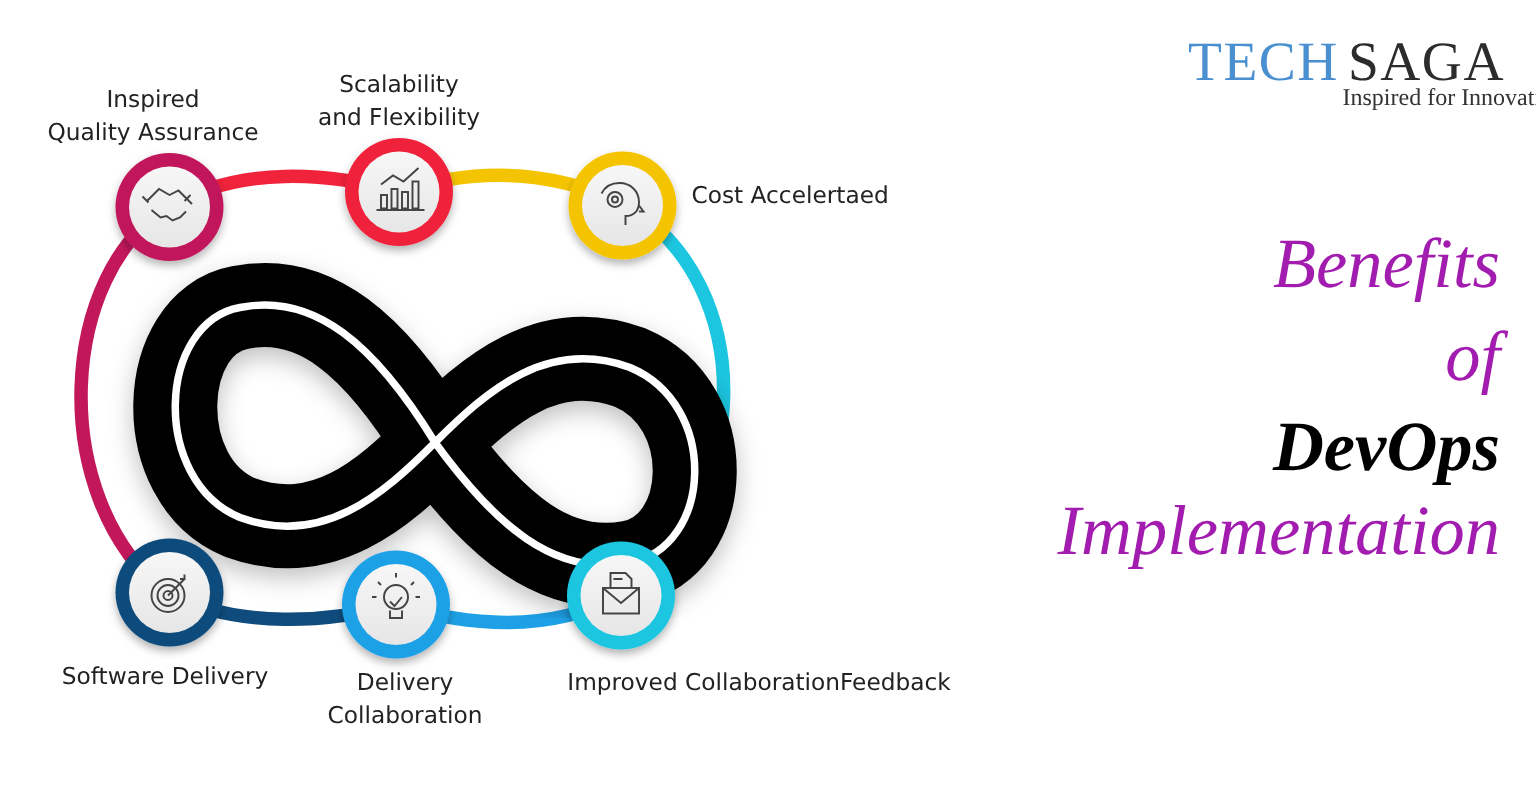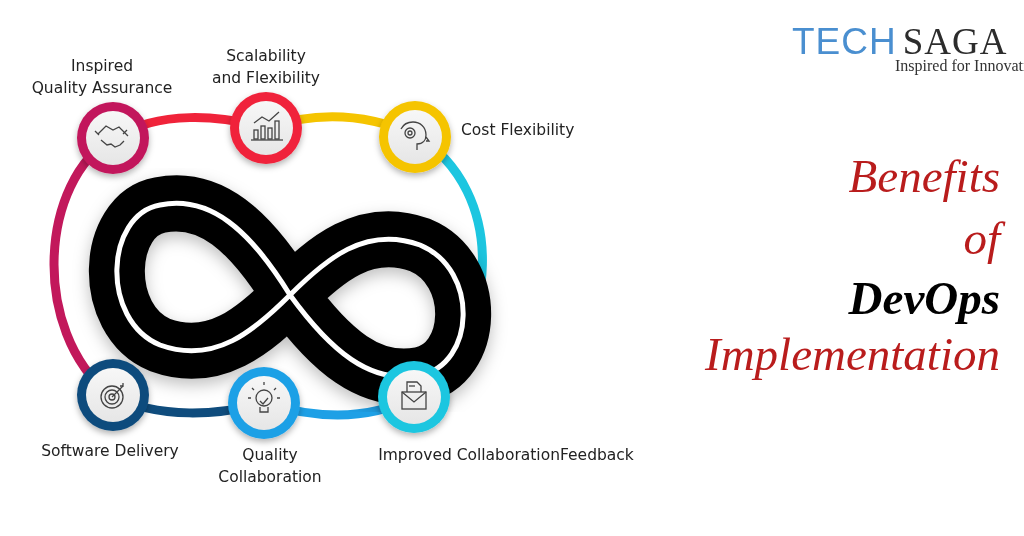--- a/index.html
+++ b/index.html
@@ -1,23 +1,23 @@
 <!DOCTYPE html>
 <html><head>
 <meta charset="utf-8">
 <style>
   html,body{margin:0;padding:0;}
   body{width:1024px;height:536px;background:#ffffff;position:relative;overflow:hidden;font-family:"Liberation Sans",sans-serif;}
   .abs{position:absolute;}
   .label{position:absolute;font-family:"DejaVu Sans","Liberation Sans",sans-serif;font-size:15.5px;color:#222;line-height:22px;text-align:center;white-space:nowrap;}
   .logo{position:absolute;left:792px;top:20px;width:210px;}
-  .logo .tech{font-family:Liberation Sans, sans-serif;font-size:37px;color:#4a8fd0;letter-spacing:1px;}
+  .logo .tech{font-family:Liberation Serif, serif;font-size:37px;color:#4a8fd0;letter-spacing:1px;}
   .logo .saga{font-family:"Liberation Serif",serif;font-size:37px;color:#2c2c2c;letter-spacing:1px;margin-left:6px;margin-top:12px;}
   .logo .tag{position:absolute;left:103px;top:37px;font-family:"Liberation Serif",serif;font-size:16px;color:#333;white-space:nowrap;}
-  .title{position:absolute;right:24px;text-align:right;font-family:"Liberation Serif","DejaVu Serif",serif;font-style:italic;color:#b91c1c;font-size:47px;line-height:56px;white-space:nowrap;}
+  .title{position:absolute;right:24px;text-align:right;font-family:"Liberation Serif","DejaVu Serif",serif;font-style:italic;color:#a21caf;font-size:47px;line-height:56px;white-space:nowrap;}
   .title.devops{color:#000000;font-weight:bold;}
 </style>
 </head>
 <body>
 
 <svg class="abs" style="left:0;top:0" width="1024" height="536">
   <defs>
     <filter id="sh" x="-30%" y="-30%" width="160%" height="160%">
       <feDropShadow dx="0" dy="3" stdDeviation="3" flood-color="#000" flood-opacity="0.3"></feDropShadow>
     </filter>
@@ -121,27 +121,27 @@
 
 <div class="label" style="left:22px;top:55px;width:160px;">
   <div>Inspired</div>
   <div>Quality Assurance</div>
 </div>
 <div class="label" style="left:196px;top:45px;width:140px;">
   <div>Scalability</div>
   <div>and Flexibility</div>
 </div>
 <div class="label" style="left:461px;top:119px;text-align:left;">
-  <div>Cost Flexibility</div>
+  <div>Cost Accelertaed</div>
 </div>
 <div class="label" style="left:30px;top:440px;width:160px;">
   <div>Software Delivery</div>
 </div>
 <div class="label" style="left:200px;top:444px;width:140px;">
-  <div>Quality</div>
+  <div>Delivery</div>
   <div>Collaboration</div>
 </div>
 <div class="label" style="left:366px;top:444px;width:280px;">
   <div>Improved CollaborationFeedback</div>
 </div>
 
 <div class="logo">
   <span class="tech">TECH</span><span class="saga">SAGA</span>
   <div class="tag">Inspired for Innovation</div>
 </div>

